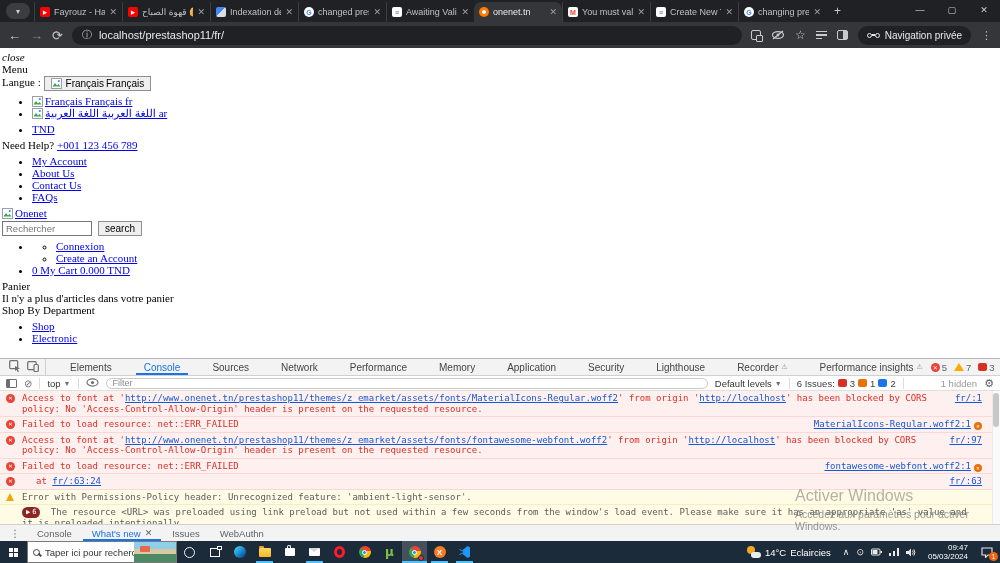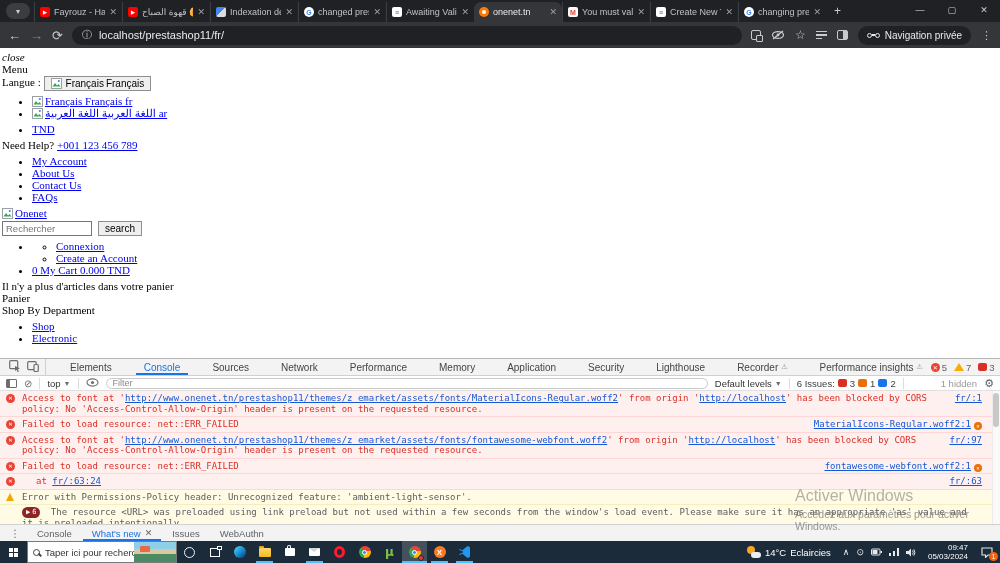--- a/index.html
+++ b/index.html
@@ -331,22 +331,22 @@
   <ul>
     <li>
       <ul class="inner">
         <li><a href="#">Connexion</a></li>
         <li><a href="#">Create an Account</a></li>
       </ul>
     </li>
     <li><a href="#">0 My Cart 0.000 TND</a></li>
   </ul>
 
+  <div class="row">Panier</div>
   <div class="row">Il n'y a plus d'articles dans votre panier</div>
-  <div class="row">Panier</div>
   <div class="row">Shop By Department</div>
 
   <ul>
     <li><a href="#">Shop</a></li>
     <li><a href="#">Electronic</a></li>
 
   </ul>
 </div>
 
 <div class="devtools">

